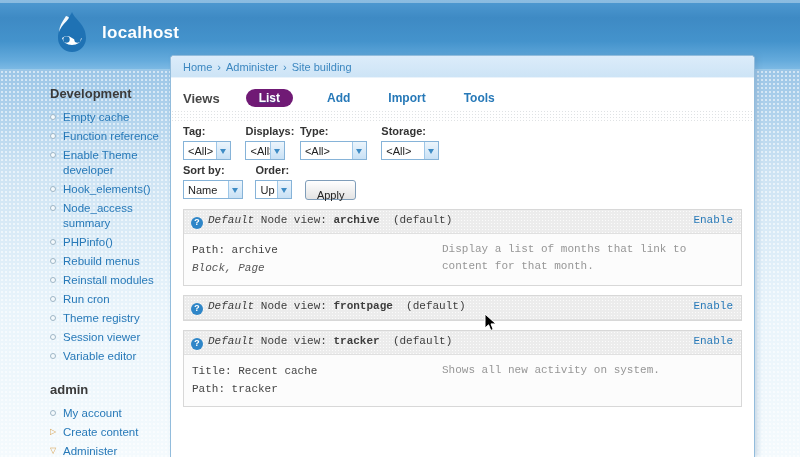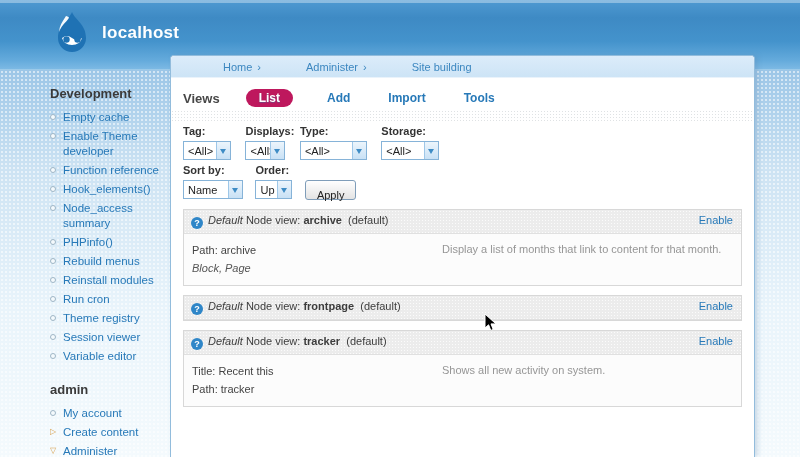--- a/index.html
+++ b/index.html
@@ -34,30 +34,30 @@
   .blt.expanded { color:#d6a355; font-size:8px; line-height:8px; top:3px; }
   a.sblink { color:#2779b8; text-decoration:none; cursor:pointer; }
 
   
   .panel { position:absolute; left:170px; top:55px; width:585px; height:402px;
     background:#fff; border:1px solid #92bcdc; border-bottom:none;
     border-radius:4px 4px 0 0; box-shadow:3px 0 5px rgba(90,130,170,.25); }
   .breadcrumb { height:22px; line-height:22px; padding-left:12px; font-size:11px;
     background:linear-gradient(180deg,#dcecfa,#cde4f6); color:#3c87c0;
     border-bottom:1px solid #eaf3fb; border-radius:4px 4px 0 0; }
-  .breadcrumb a { color:#3c87c0; text-decoration:none;margin-left:40px; }
+  .breadcrumb a { color:#3c87c0; text-decoration:none; }
   .crumb-sep { padding:0 5px; }
 
   .content { padding:9px 12px 0 12px; }
 
   .titlebar { display:flex; align-items:center; margin:2px 0 2px 0; }
   .page-title { font-size:13px; font-weight:bold; color:#474747; margin-right:26px; }
   .tab { font-size:12px; font-weight:bold; color:#2779b8; text-decoration:none;
     margin-right:30px; padding:2px 4px; cursor:pointer; }
-  .tab.active { background:#be185d; color:#fff; border-radius:9px; padding:2px 13px;
+  .tab.active { background:#701a75; color:#fff; border-radius:9px; padding:2px 13px;
     text-shadow:0 1px 1px rgba(60,110,160,.5); }
   .texture-band { height:11px; margin:3px -12px 4px -12px;
     background-image:radial-gradient(rgba(140,150,160,.28) 1px, transparent 1px);
     background-size:3px 3px; }
 
   
   .fgroup { display:inline-block; vertical-align:top; margin-right:10px; }
   .flabel { font-size:11px; font-weight:bold; color:#333; white-space:nowrap;
     margin-bottom:3px; height:13px; }
   .fsel { position:relative; display:block; height:19px; background:#fff;
@@ -67,21 +67,21 @@
     background:linear-gradient(180deg,#ecf5fc,#c9e1f5); border-left:1px solid #9ec7e8; }
   .fsel .btn::after { content:""; position:absolute; left:3px; top:7px;
     border:3.5px solid transparent; border-top:5px solid #3f8cc5; border-bottom:none; }
   .frow2 { margin-top:4px; }
   .apply-btn { display:inline-block; vertical-align:bottom; margin-top:16px; height:20px;
     padding:8px 11px; font-size:11px; color:#222; background:linear-gradient(180deg,#fefefe,#e3e3e3);
     border:1px solid #7f9db9; border-radius:3px; cursor:pointer;
     font-family:"Liberation Sans",sans-serif; }
 
   
-  .vrow { border:1px solid #d8d8d8; margin-top:9px; font-size:11px; }
+  .vrow { border:1px solid #d8d8d8; margin-top:9px; font-size:11px;font-family:Liberation Mono, monospace; }
   .vhead { position:relative; background:#ececec; padding:4px 8px 4px 7px; color:#3d3d3d;
     border-bottom:1px solid #e0e0e0; line-height:13px;
     background-image:radial-gradient(rgba(255,255,255,.8) 1px, transparent 1px);
     background-size:3px 3px; }
   .qicon { display:inline-block; width:12px; height:12px; margin-right:5px;
     background:#2f86c8; color:#fff; border-radius:50%; font-size:9px; font-weight:bold;
     text-align:center; line-height:12px; vertical-align:-2px; }
   .vdefault { font-style:italic; }
   .vname { font-weight:bold; }
   .enable-link { position:absolute; right:8px; top:4px; color:#2779b8;
@@ -108,22 +108,22 @@
       <circle cx="25.5" cy="28.5" r="3.2" fill="#1f72b4"></circle>
       <path d="M16 35 q4 2.5 8 0 q-1.5 3 -4 3 q-2.5 0 -4 -3 Z" fill="#1f72b4"></path>
     </svg>
     <div class="sitename">localhost</div>
   </div>
 
   <div class="sidebar">
     <div class="side-heading">Development</div>
     <ul class="side-list">
       <li><span class="blt circle"></span><a class="sblink">Empty cache</a></li>
+      <li><span class="blt circle"></span><a class="sblink">Function reference</a></li>
       <li><span class="blt circle"></span><a class="sblink">Enable Theme developer</a></li>
-      <li><span class="blt circle"></span><a class="sblink">Function reference</a></li>
       <li><span class="blt circle"></span><a class="sblink">Hook_elements()</a></li>
       <li><span class="blt circle"></span><a class="sblink">Node_access summary</a></li>
       <li><span class="blt circle"></span><a class="sblink">PHPinfo()</a></li>
       <li><span class="blt circle"></span><a class="sblink">Rebuild menus</a></li>
       <li><span class="blt circle"></span><a class="sblink">Reinstall modules</a></li>
       <li><span class="blt circle"></span><a class="sblink">Run cron</a></li>
       <li><span class="blt circle"></span><a class="sblink">Theme registry</a></li>
       <li><span class="blt circle"></span><a class="sblink">Session viewer</a></li>
       <li><span class="blt circle"></span><a class="sblink">Variable editor</a></li>
     </ul>
@@ -224,21 +224,21 @@
         </div>
       </div>
 
       <div class="vrow">
         <div class="vhead">
           <span class="qicon">?</span><span class="vdefault">Default</span>&nbsp;<span>Node view:</span>&nbsp;<span class="vname">tracker</span>&nbsp;&nbsp;<span>(default)</span>
           <a class="enable-link">Enable</a>
         </div>
         <div class="vbody">
           <div class="vleft">
-            <div>Title: Recent this</div>
+            <div>Title: Recent cache</div>
             <div>Path: tracker</div>
 
           </div>
           <div class="vdesc">Shows all new activity on system.</div>
         </div>
       </div>
 
     </div>
   </div>
 

